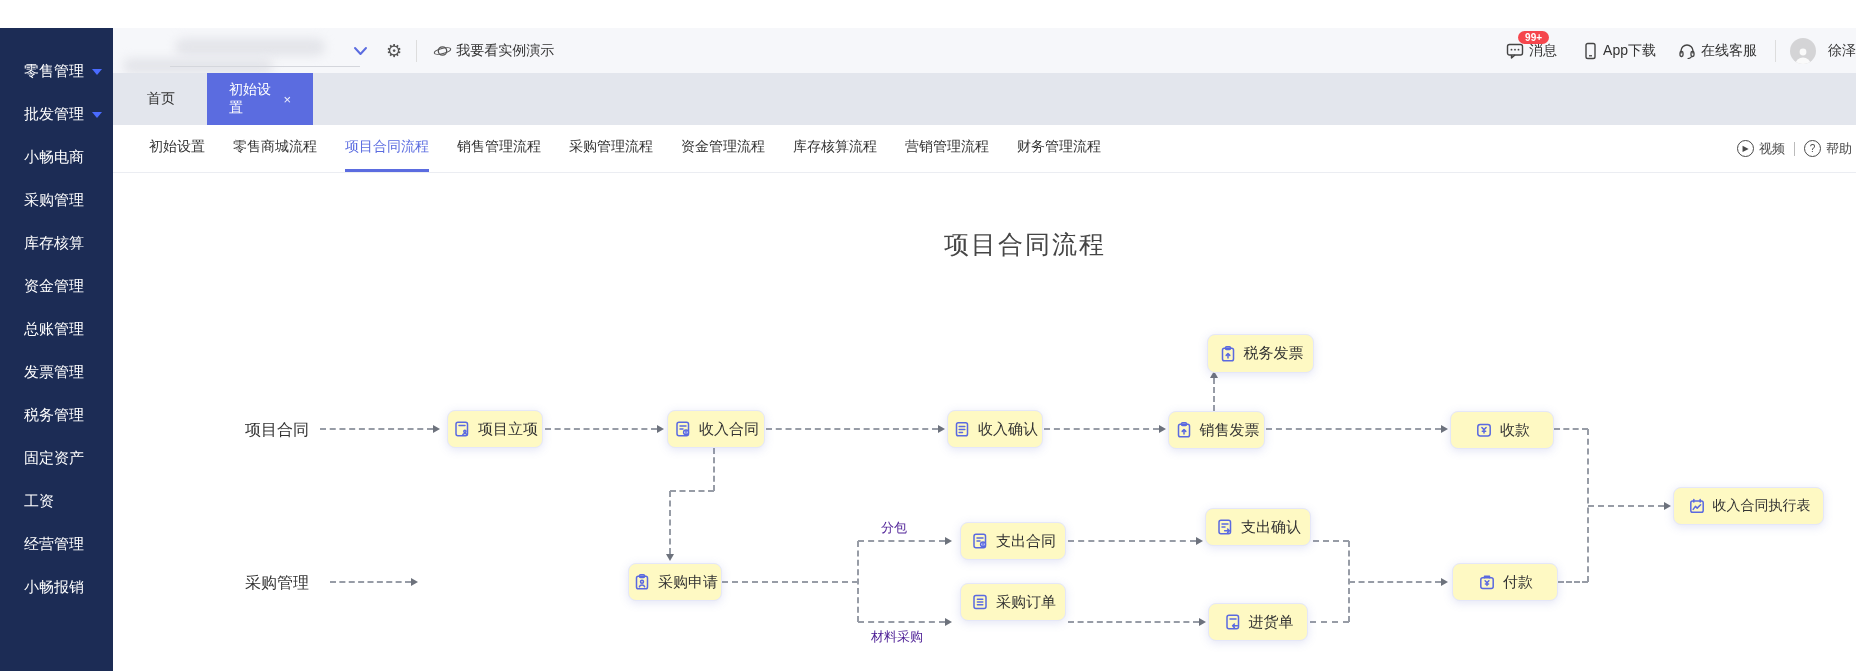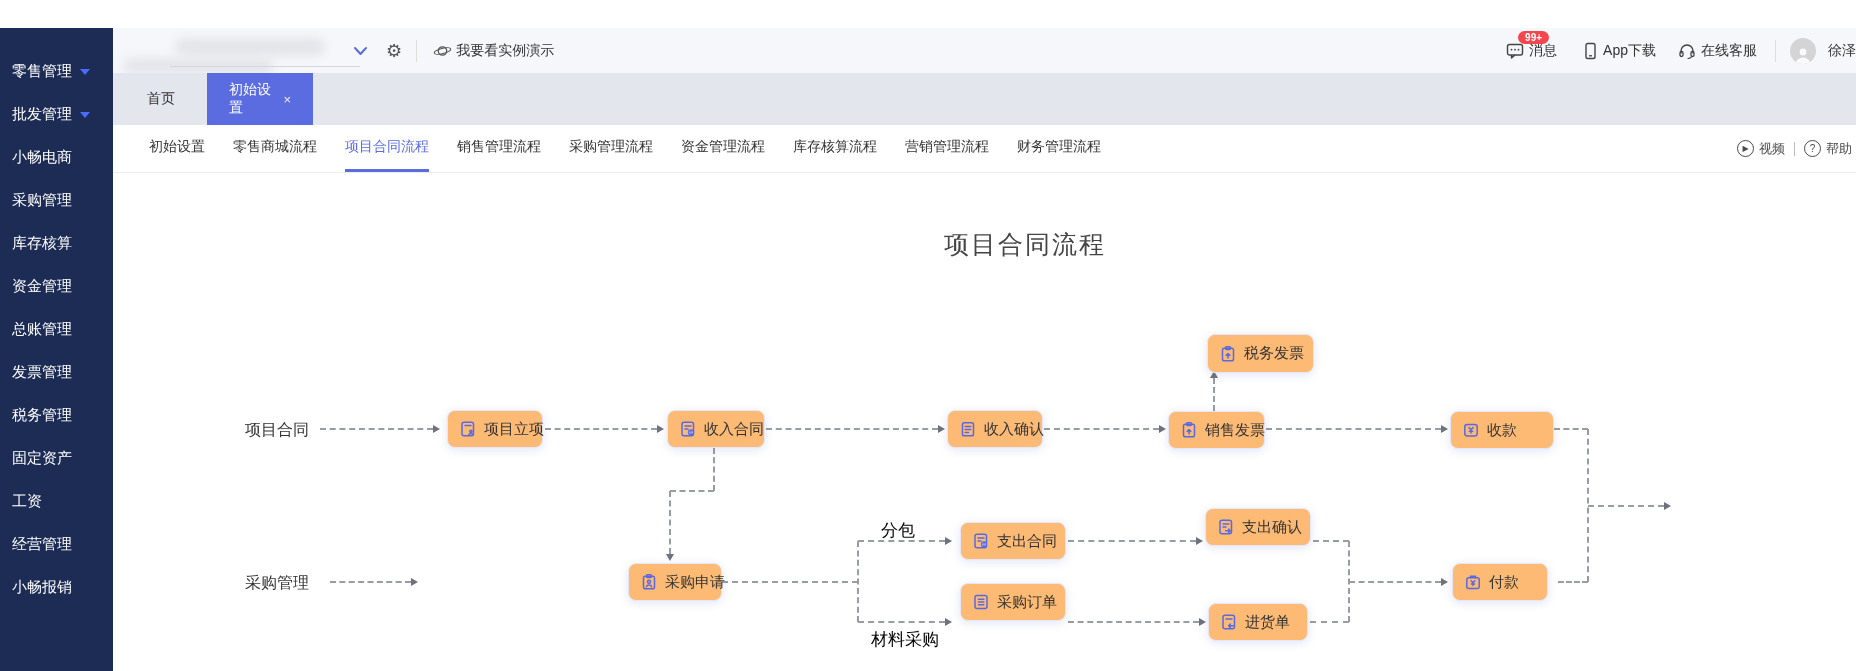--- a/index.html
+++ b/index.html
@@ -7,21 +7,21 @@
        font-family:"Liberation Sans","DejaVu Sans",sans-serif;color:#333;}
   
   .left-rail{position:absolute;left:0;top:28px;width:113px;bottom:0;background:#1c2c55;}
   .brand{position:relative;height:45px;}
   .brand-icon{position:absolute;left:9px;top:7px;}
   .brand-name{position:absolute;left:36px;top:13px;font-size:11px;color:#fff;white-space:nowrap;}
   .brand-edition{position:absolute;left:7px;top:30px;font-size:11px;color:#fff;}
   .rail-wedge{position:absolute;left:113px;top:57px;width:0;height:0;
        border-bottom:16px solid #1c2c55;border-right:23px solid transparent;}
   .menu{padding-top:22px;}
-  .menu-item{height:43px;display:flex;align-items:center;padding-left:12px;color:#fff;
+  .menu-item{height:43px;display:flex;align-items:center;padding-left:24px;color:#fff;
        font-size:15px;cursor:pointer;white-space:nowrap;}
   .caret{width:0;height:0;border-left:5px solid transparent;border-right:5px solid transparent;
        border-top:6px solid #4a6bff;margin-left:8px;}
   
   .topbar{position:absolute;left:113px;top:28px;right:0;height:45px;background:#f6f7fa;
        display:flex;align-items:center;font-size:14px;color:#333;}
   .blur-blob{position:absolute;border-radius:9px;background:#e4e5ea;filter:blur(5px);}
   .search-underline{position:absolute;left:57px;top:38px;width:190px;border-bottom:1px solid #d4d6dc;}
   .tb-ico{display:inline-flex;align-items:center;justify-content:center;}
   .tb-divider{width:1px;height:22px;background:#ddd;}
@@ -49,25 +49,25 @@
        color:#4a4a4a;padding-right:4px;}
   .circle-ico{width:15px;height:15px;border:1.2px solid #4a4a4a;border-radius:50%;
        display:inline-flex;align-items:center;justify-content:center;font-size:8px;color:#4a4a4a;}
   .circle-ico.q{font-size:10px;}
   .sn-divider{width:1px;height:14px;background:#bbb;}
   
   .flow{position:relative;height:498px;}
   .flow-title{position:absolute;left:827px;top:55px;width:170px;text-align:center;
        font-size:25px;color:#454545;font-weight:500;letter-spacing:2px;}
   .lane-label{position:absolute;font-size:16px;color:#333;font-weight:500;}
-  .branch-label{position:absolute;font-size:17px;color:#000000;}
-  .node{position:absolute;height:38px;background:#fdba74;border:1px solid #e5e7f8;border-radius:8px;
+  .branch-label{position:absolute;font-size:13px;color:#4c1d95;}
+  .node{position:absolute;height:38px;background:#fef9c3;border:1px solid #e5e7f8;border-radius:8px;
        box-shadow:0 2px 10px rgba(100,110,200,.18);display:flex;align-items:center;gap:7px;
        padding:0 10px 0 11px;font-size:15px;color:#333;box-sizing:border-box;cursor:pointer;
-       white-space:nowrap;}
+       white-space:nowrap;justify-content:center;}
   .node.small{font-size:14px;}
   .hl{position:absolute;height:0;border-top:2px dashed #979ca6;}
   .vl{position:absolute;width:0;border-left:2px dashed #979ca6;}
   .ar{position:absolute;width:0;height:0;border-top:4px solid transparent;
       border-bottom:4px solid transparent;border-left:7px solid #6d727c;}
   .au{position:absolute;width:0;height:0;border-left:4px solid transparent;
       border-right:4px solid transparent;border-bottom:7px solid #6d727c;}
   .ad{position:absolute;width:0;height:0;border-left:4px solid transparent;
       border-right:4px solid transparent;border-top:7px solid #6d727c;}
   svg.nico{flex:0 0 auto;}
@@ -339,20 +339,29 @@
         </svg>
       <span>税务发票</span>
     </div>
     <div class="node" style="left:1337px;top:238px;width:104px;">
       <svg class="nico" width="18" height="18" viewBox="0 0 18 18" fill="none" stroke="#5a69e0" stroke-width="1.5" stroke-linecap="round" stroke-linejoin="round">
           <rect x="2.8" y="3.5" width="12.4" height="11.4" rx="2.4"></rect>
           <path d="M6.9 6.5 L9 8.7 L11.1 6.5 M9 8.7 v3.2 M7.3 10.3 h3.4"></path>
         </svg>
       <span>收款</span>
     </div>
+    <div class="node small" style="left:1560px;top:314px;width:151px;">
+      <svg class="nico" width="18" height="18" viewBox="0 0 18 18" fill="none" stroke="#5a69e0" stroke-width="1.5" stroke-linecap="round" stroke-linejoin="round">
+          <rect x="2.8" y="4" width="12.4" height="11.2" rx="1.8"></rect>
+          <line x1="5.8" y1="2.4" x2="5.8" y2="5"></line>
+          <line x1="12.2" y1="2.4" x2="12.2" y2="5"></line>
+          <polyline points="5.2,12.4 7.4,9.4 9.2,11.1 12.6,7.7"></polyline>
+        </svg>
+      <span>收入合同执行表</span>
+    </div>
     <div class="node" style="left:515px;top:390px;width:94px;">
       <svg class="nico" width="18" height="18" viewBox="0 0 18 18" fill="none" stroke="#5a69e0" stroke-width="1.5" stroke-linecap="round" stroke-linejoin="round">
           <rect x="3.5" y="3.2" width="11" height="12.6" rx="1.8"></rect>
           <rect x="6.5" y="1.8" width="5" height="2.8" rx="1"></rect>
           <circle cx="9" cy="8.8" r="1.5"></circle>
           <path d="M6.4 13.8 a2.7 2.5 0 0 1 5.2 0"></path>
         </svg>
       <span>采购申请</span>
     </div>
     <div class="node" style="left:847px;top:349px;width:106px;">
@@ -384,21 +393,21 @@
       <span>采购订单</span>
     </div>
     <div class="node" style="left:1095px;top:430px;width:100px;">
       <svg class="nico" width="18" height="18" viewBox="0 0 18 18" fill="none" stroke="#5a69e0" stroke-width="1.5" stroke-linecap="round" stroke-linejoin="round">
           <rect x="3" y="2.2" width="11.5" height="13.6" rx="2"></rect>
           <line x1="6" y1="6" x2="12" y2="6"></line>
           <path d="M13.4 12.8 h-4.8 M10.4 11 l-1.8 1.8 l1.8 1.8"></path>
         </svg>
       <span>进货单</span>
     </div>
-    <div class="node" style="left:1339px;top:390px;width:96px;">
+    <div class="node" style="left:1339px;top:390px;width:106px;">
       <svg class="nico" width="18" height="18" viewBox="0 0 18 18" fill="none" stroke="#5a69e0" stroke-width="1.5" stroke-linecap="round" stroke-linejoin="round">
           <rect x="2.8" y="4.8" width="12.4" height="10.6" rx="2"></rect>
           <path d="M6.5 4.8 v-1.6 h5 v1.6"></path>
           <path d="M7.1 7.8 L9 9.7 L10.9 7.8 M9 9.7 v2.8 M7.4 10.9 h3.2"></path>
         </svg>
       <span>付款</span>
     </div>
   </div>
 </div>
 

